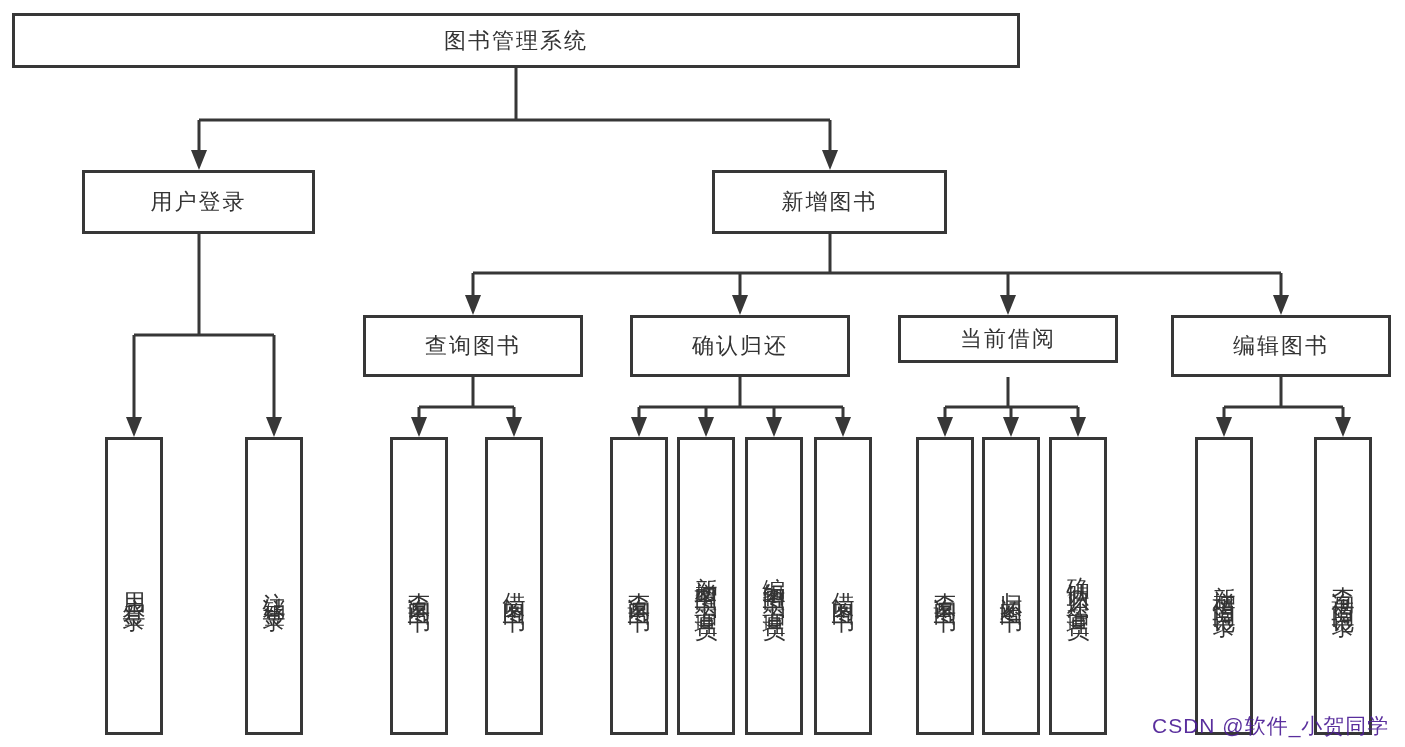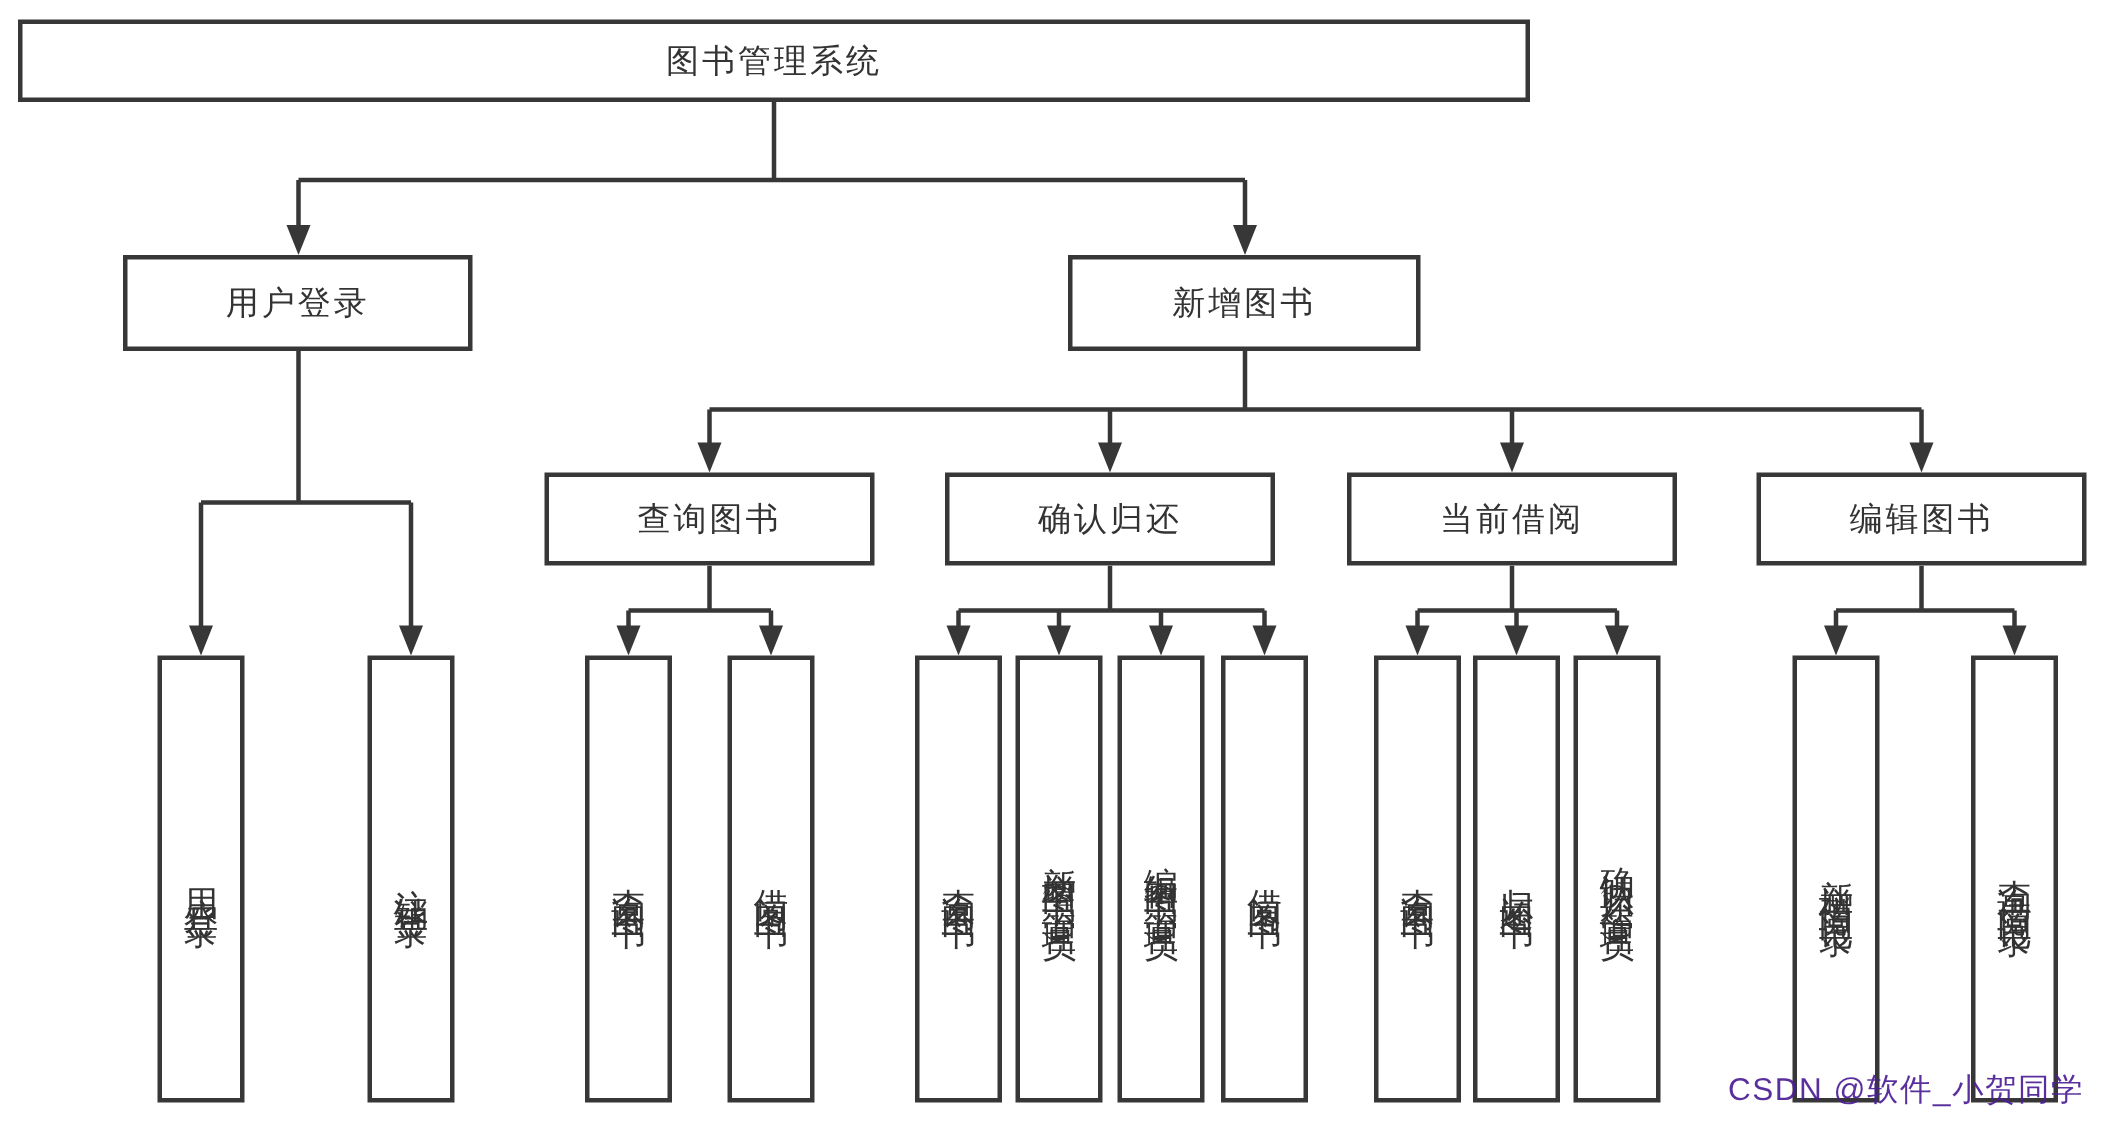--- a/index.html
+++ b/index.html
@@ -101,21 +101,21 @@
     </g>
   </svg>
 
   <div class="box hbox" style="left:12px;top:13px;width:1008px;height:55px">图书管理系统</div>
 
   <div class="box hbox" style="left:82px;top:170px;width:233px;height:64px">用户登录</div>
   <div class="box hbox" style="left:712px;top:170px;width:235px;height:64px">新增图书</div>
 
   <div class="box hbox" style="left:363px;top:315px;width:220px;height:62px">查询图书</div>
   <div class="box hbox" style="left:630px;top:315px;width:220px;height:62px">确认归还</div>
-  <div class="box hbox" style="left:898px;top:315px;width:220px;height:62px">当前借阅</div>
+  <div class="box hbox" style="left:898px;top:315px;width:220px;height:48px">当前借阅</div>
   <div class="box hbox" style="left:1171px;top:315px;width:220px;height:62px">编辑图书</div>
 
   <div class="box vbox" style="left:105px;top:437px;width:58px;height:298px">用户登录</div>
   <div class="box vbox" style="left:245px;top:437px;width:58px;height:298px">注销登录</div>
 
   <div class="box vbox" style="left:390px;top:437px;width:58px;height:298px">查询图书</div>
   <div class="box vbox" style="left:485px;top:437px;width:58px;height:298px">借阅图书</div>
 
   <div class="box vbox" style="left:610px;top:437px;width:58px;height:298px">查询图书</div>
   <div class="box vbox" style="left:677px;top:437px;width:58px;height:298px">新增图书（管理员）</div>

